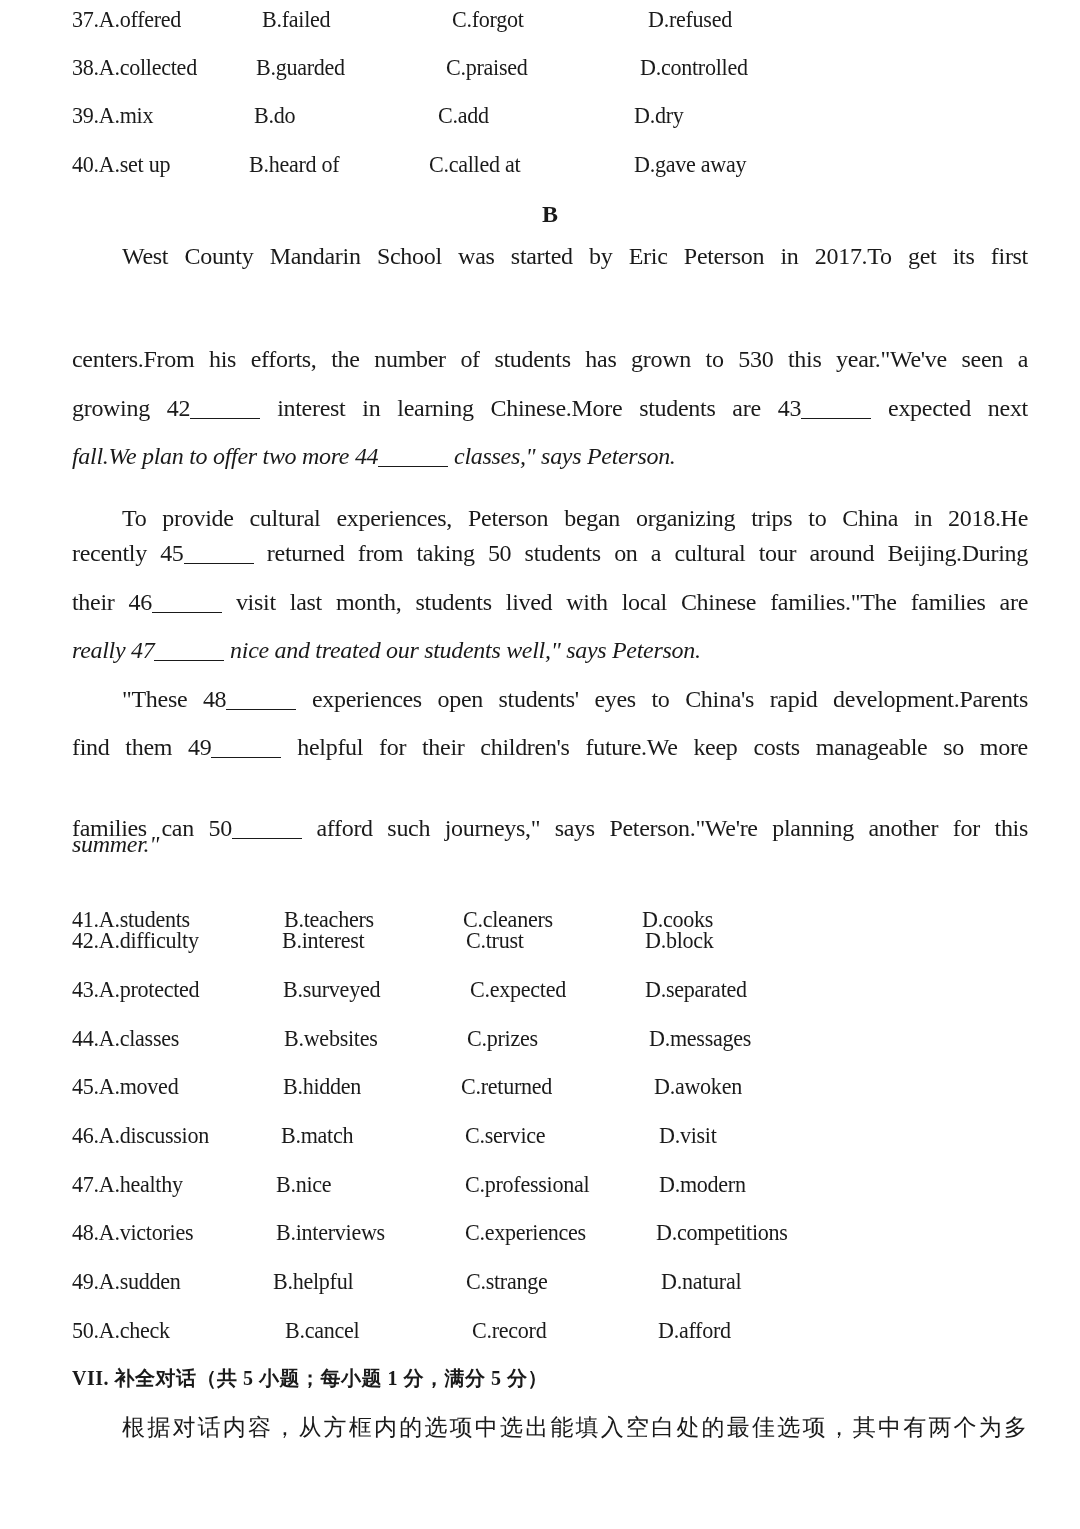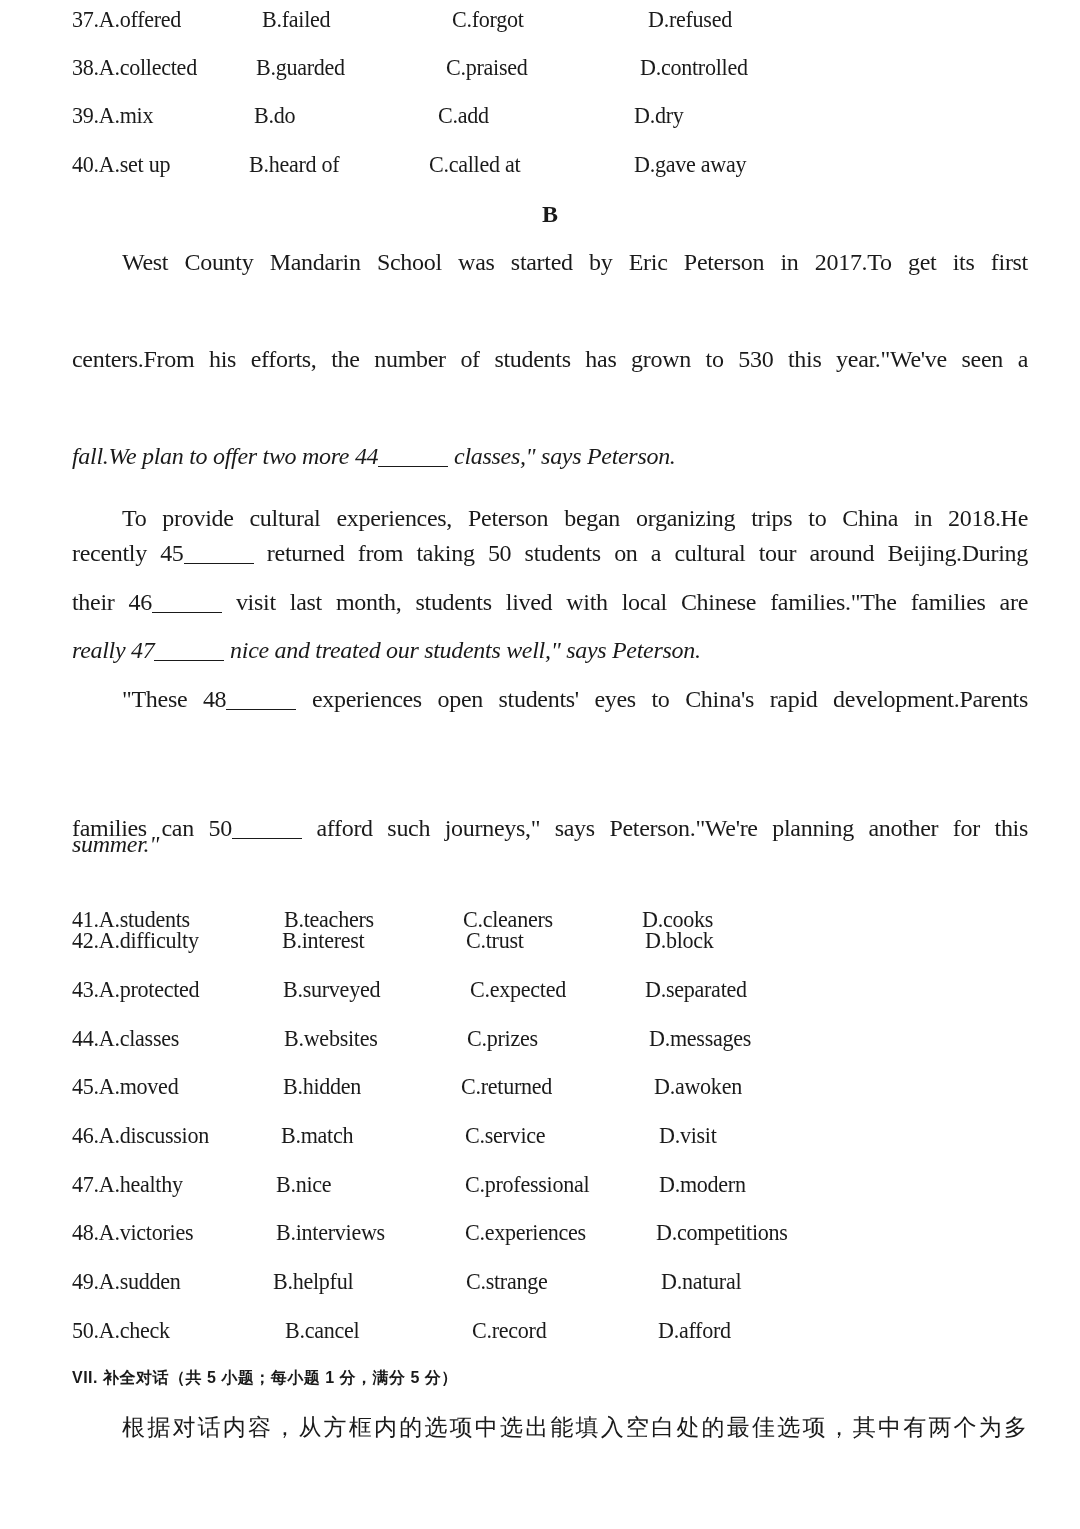--- a/index.html
+++ b/index.html
@@ -72,24 +72,24 @@
       width: 70px;
       border-bottom: 1.5px solid #1a1a1a;
       height: 24px;
       vertical-align: baseline;
       margin-bottom: -3px;
     }
     .heading-cn {
       position: absolute;
       left: 72px;
       top: 1358px;
-      font-size: 16px;
+      font-size: 20px;
       line-height: 40px;
       font-weight: bold;
-      font-family: Liberation Sans, sans-serif;
+      font-family: Liberation Serif, serif;
       letter-spacing: 0.5px;
     }
     .instr-cn {
       position: absolute;
       left: 122px;
       top: 1407px;
       width: 906px;
       font-size: 23px;
       line-height: 40px;
       font-family: "DejaVu Sans", "Liberation Sans", sans-serif;
@@ -124,45 +124,51 @@
   </div>
   <div class="opt-row" style="top:146px;">
     <span style="left:72px;"><span style="position:static;transform:none;">40</span>.<span style="position:static;transform:none;">A.set up</span></span>
     <span style="left:249px;">B.heard of</span>
     <span style="left:429px;">C.called at</span>
     <span style="left:634px;">D.gave away</span>
   </div>
 
   <div class="section-letter">B</div>
 
-  <div class="para-line indent" style="top:242px;">
+  <div class="para-line indent" style="top:236px;">
     <span>West County Mandarin School was started by Eric Peterson in 2017.To get its first</span>
   </div>
   <div class="para-line" style="top:339px;">
     <span>centers.From his efforts, the number of students has grown to 530 this year."We've seen a</span>
   </div>
+  <div class="para-line" style="top:388px;">
+    <span><span>growing 42</span><span class="blank"></span><span> interest in learning Chinese.More students are 43</span><span class="blank"></span><span> expected next</span></span>
+  </div>
   <div class="para-line last" style="top:436px;">
     <span><span>fall.We plan to offer two more 44</span><span class="blank"></span><span> classes," says Peterson.</span></span>
   </div>
 
   <div class="para-line indent" style="top:498px;">
     <span>To provide cultural experiences, Peterson began organizing trips to China in 2018.He</span>
   </div>
   <div class="para-line" style="top:533px;">
     <span><span>recently 45</span><span class="blank"></span><span> returned from taking 50 students on a cultural tour around Beijing.During</span></span>
   </div>
   <div class="para-line" style="top:582px;">
     <span><span>their 46</span><span class="blank"></span><span> visit last month, students lived with local Chinese families."The families are</span></span>
   </div>
   <div class="para-line last" style="top:630px;">
     <span><span>really 47</span><span class="blank"></span><span> nice and treated our students well," says Peterson.</span></span>
   </div>
 
   <div class="para-line indent" style="top:679px;">
     <span><span>"These 48</span><span class="blank"></span><span> experiences open students' eyes to China's rapid development.Parents</span></span>
+  </div>
+  <div class="para-line" style="top:727px;">
+    <span><span>find them 49</span><span class="blank"></span><span> helpful for their children's future.We keep costs manageable so more</span></span>
   </div>
   <div class="para-line" style="top:808px;">
     <span><span>families can 50</span><span class="blank"></span><span> afford such journeys," says Peterson."We're planning another for this</span></span>
   </div>
   <div class="para-line last" style="top:824px;">
     <span>summer."</span>
   </div>
 
   <div id="options-b">
       <div class="opt-row" style="top: 901px;">

